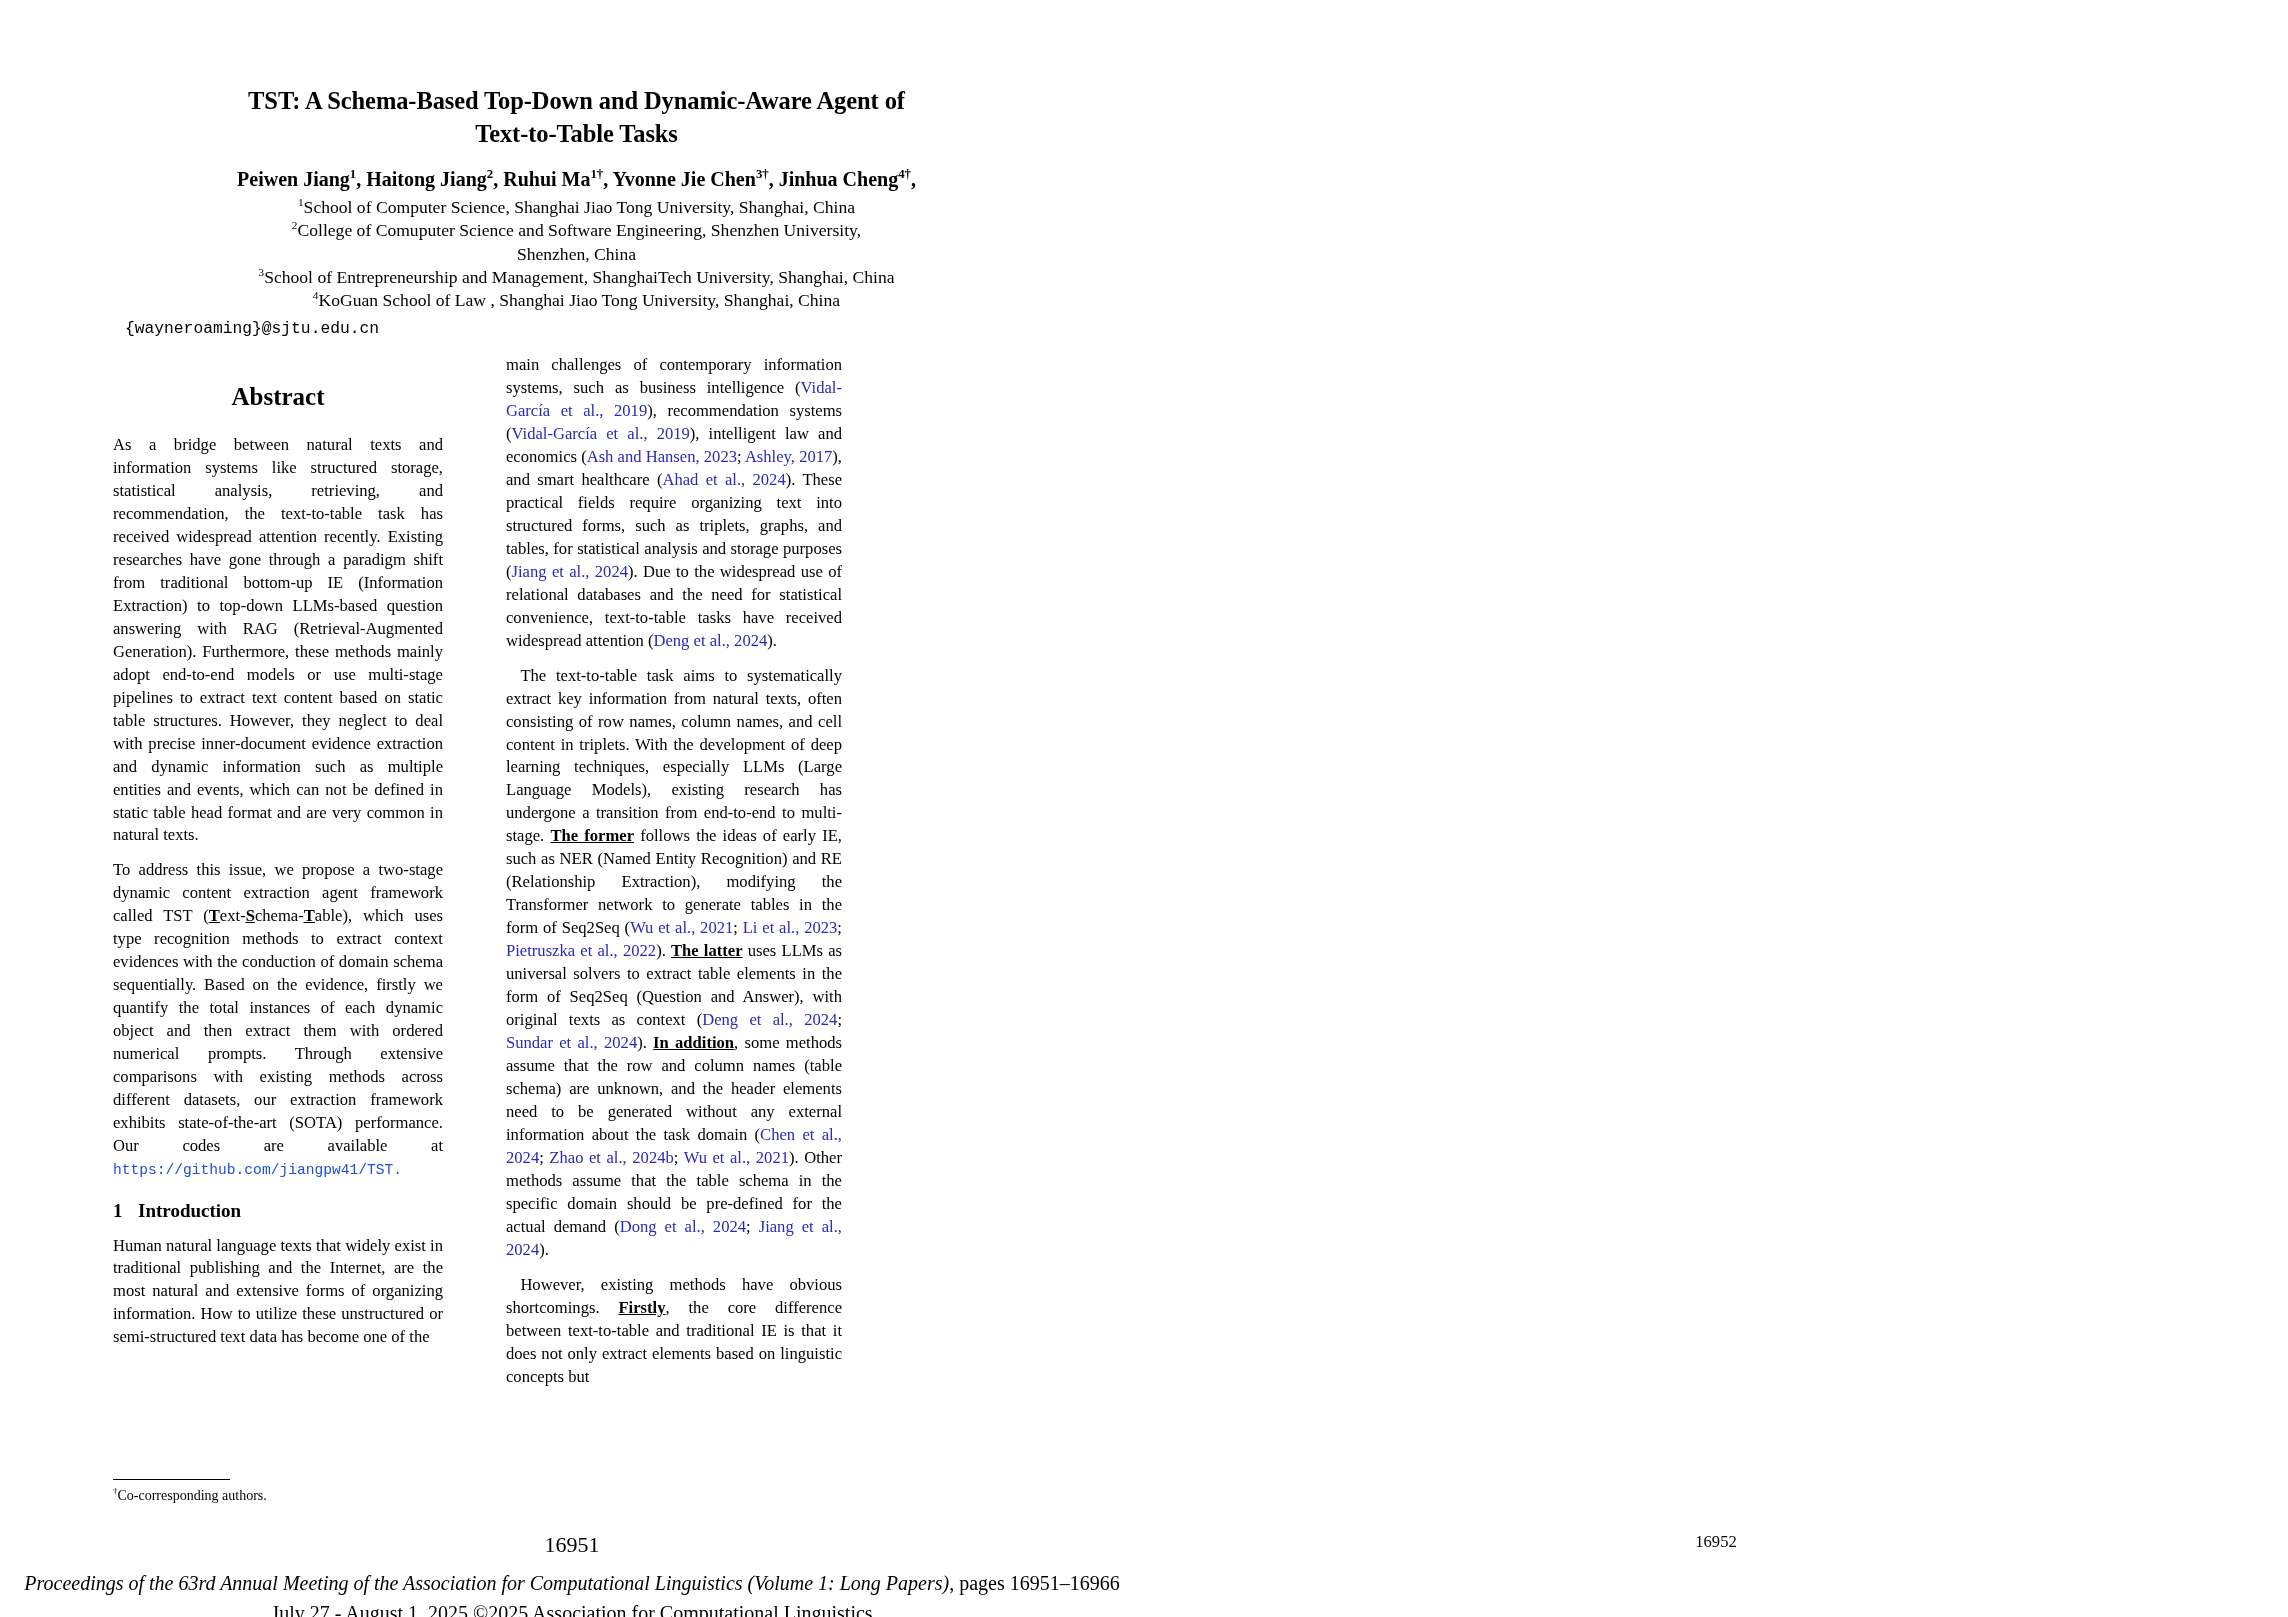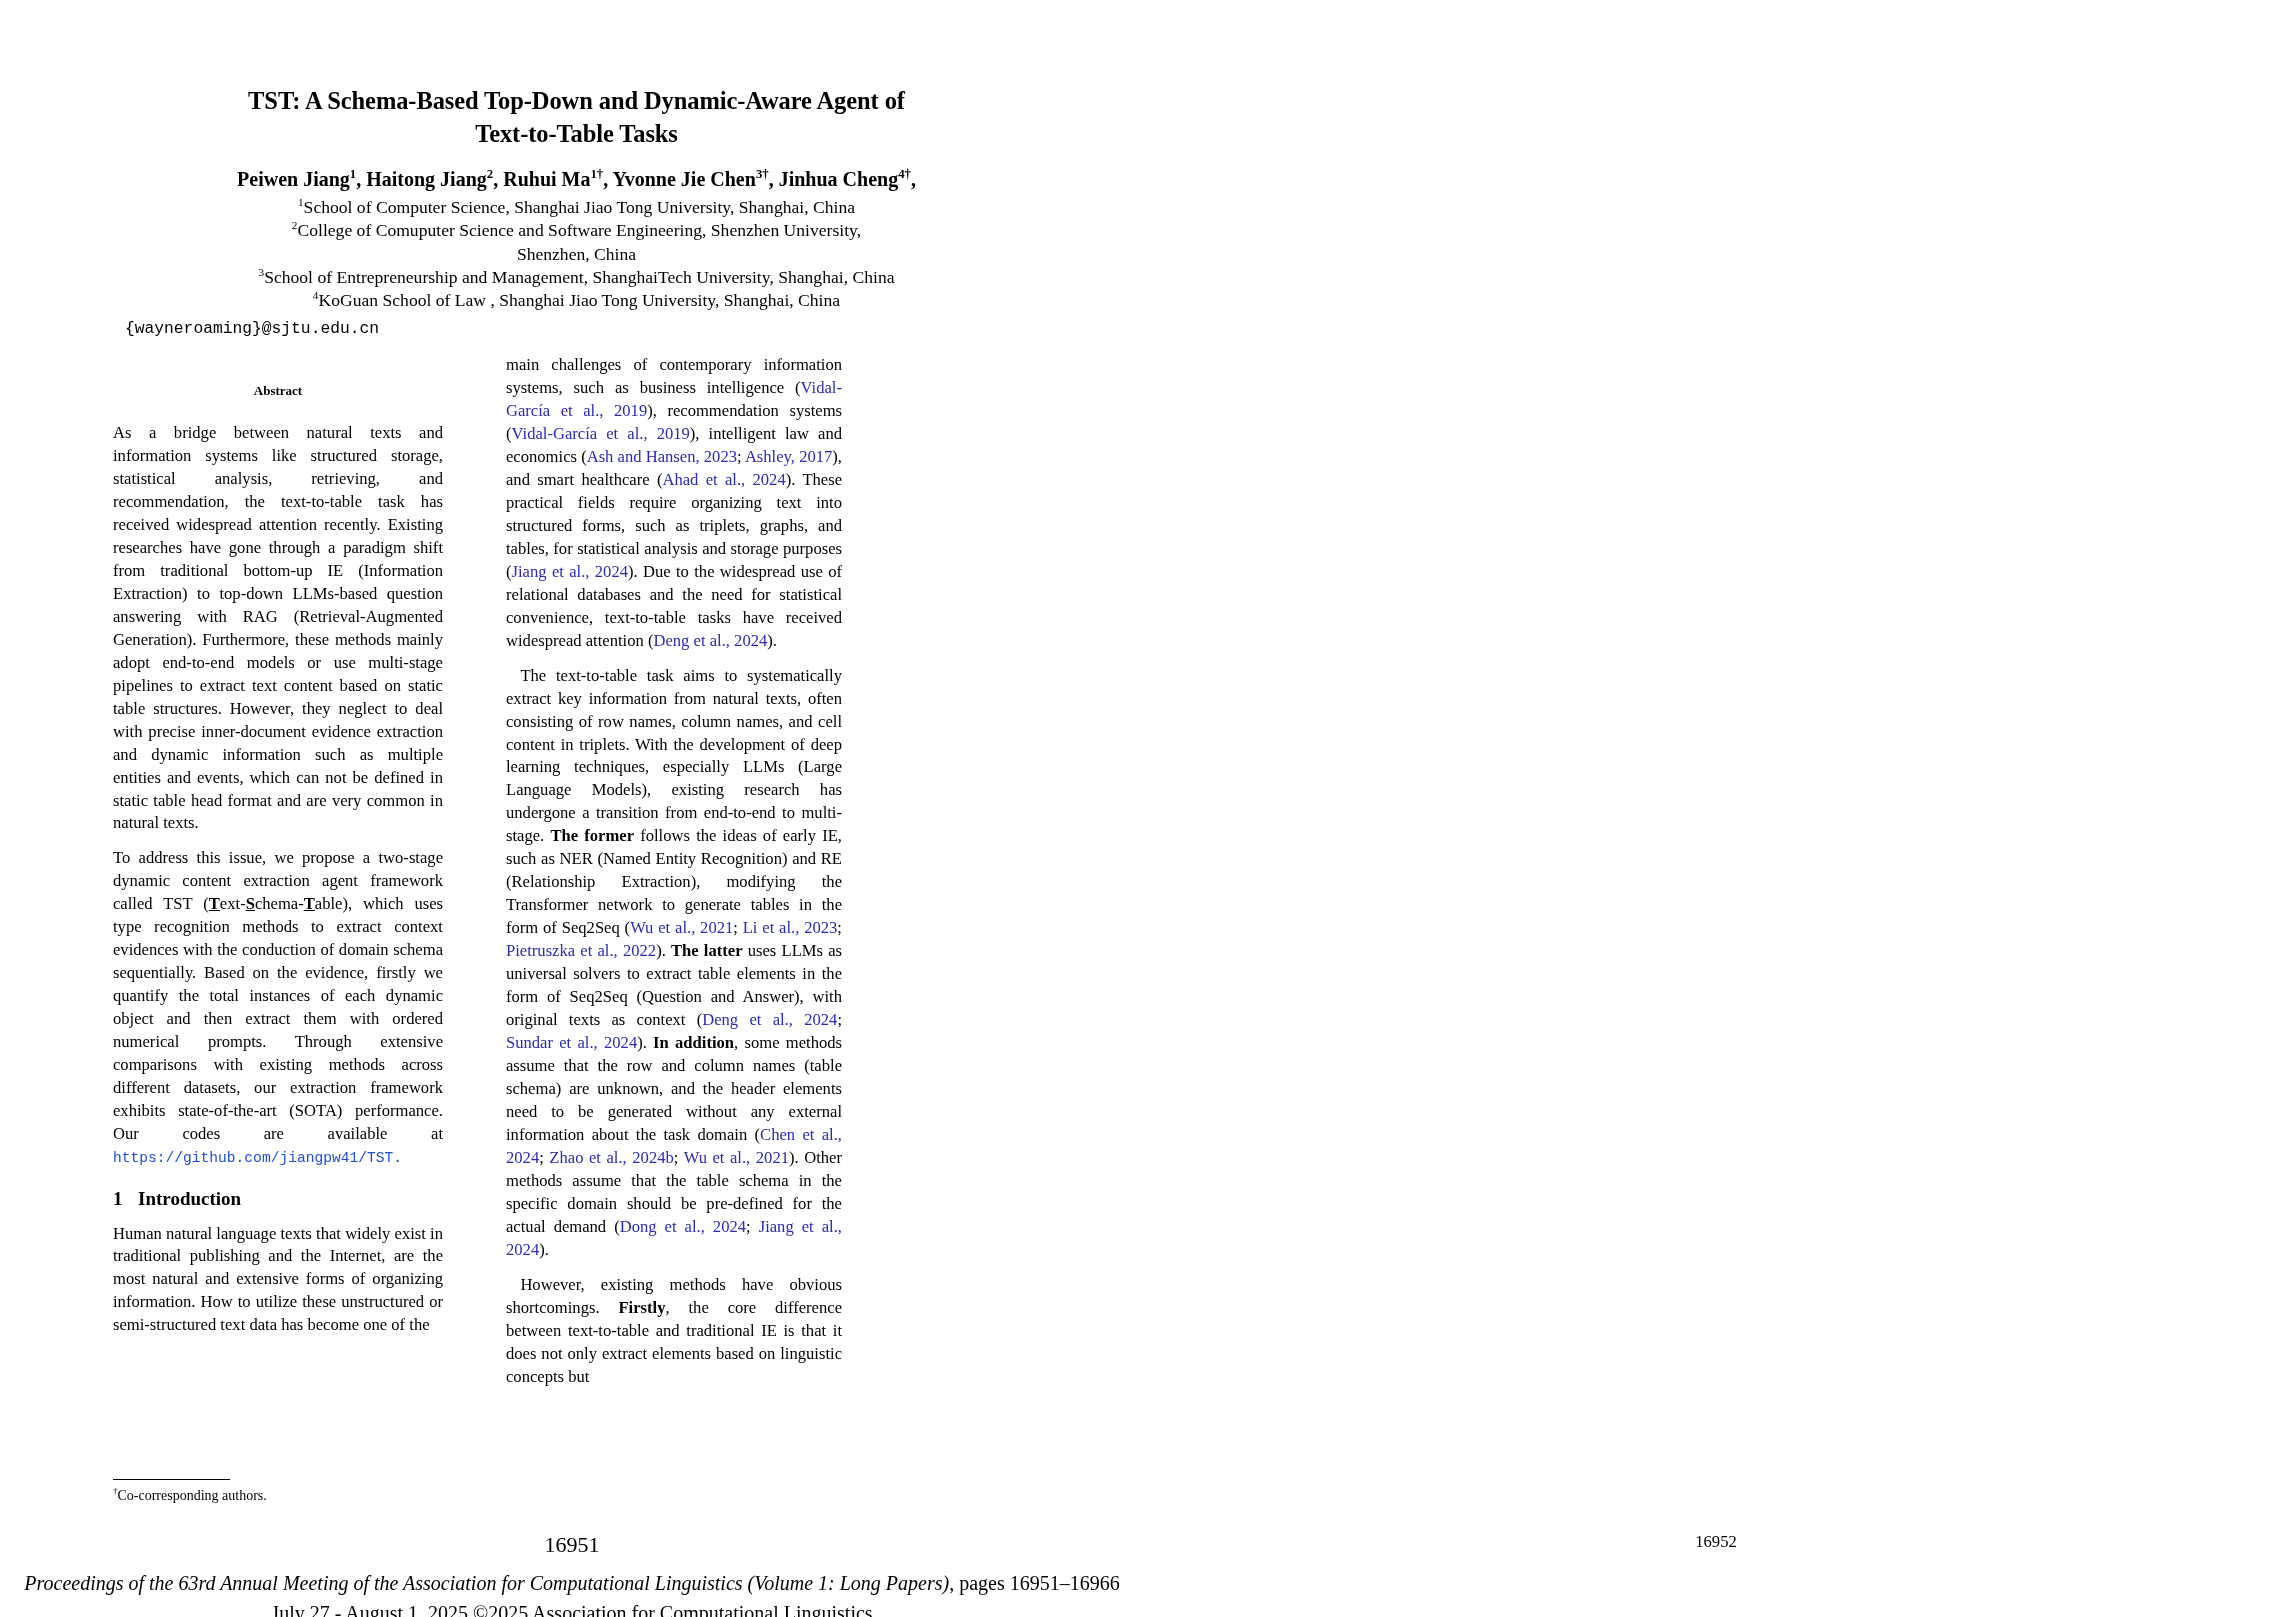--- a/index.html
+++ b/index.html
@@ -35,38 +35,38 @@
   }
   sup { font-size: 0.64em; vertical-align: super; line-height: 0; }
 
   
   .cols { position: absolute; left: 113px; top: 354px; width: 925px; display: flex; }
   .col { width: 330px; }
   .col-gap { width: 63px; }
   .col-right { width: 336px; }
 
   .abs-head {
-    font-size: 13px; font-weight: bold; text-align: center;
+    font-size: 25px; font-weight: bold; text-align: center;
     margin: 29px 0 23px 0;
   }
   p.body {
     font-size: 16.6px; line-height: 1.385;
     text-align: justify; text-justify: inter-word;
     margin: 0 0 12px 0;
     hyphens: none;
   }
   p.body.noindent { text-indent: 0; }
   p.body.ind { text-indent: 14.4px; }
   .sec-head {
     font-size: 19px; font-weight: bold; margin: 19px 0 12.5px 0;
   }
   .sec-head .num { display: inline-block; min-width: 25px; }
   .cite { color: #2a2ab4; }
   .url { font-family: "Liberation Mono", monospace; font-size: 14.6px; color: #1d4ed8; }
-  b.inl { font-weight: bold; }
+  b.inl { font-weight: bold; text-decoration: underline; }
   u.inl { text-decoration: underline; }
 
   
   .footnote-wrap { position: absolute; left: 113px; top: 1479px; width: 330px; }
   .fn-rule { width: 117px; height: 1.2px; background: #000; margin: 0 0 6.7px 0; }
   .footnote { font-size: 14px; line-height: 1.3; }
 
   .folio {
     position: absolute; left: 0; right: 0; top: 1532px;
     text-align: center; font-size: 22px;

